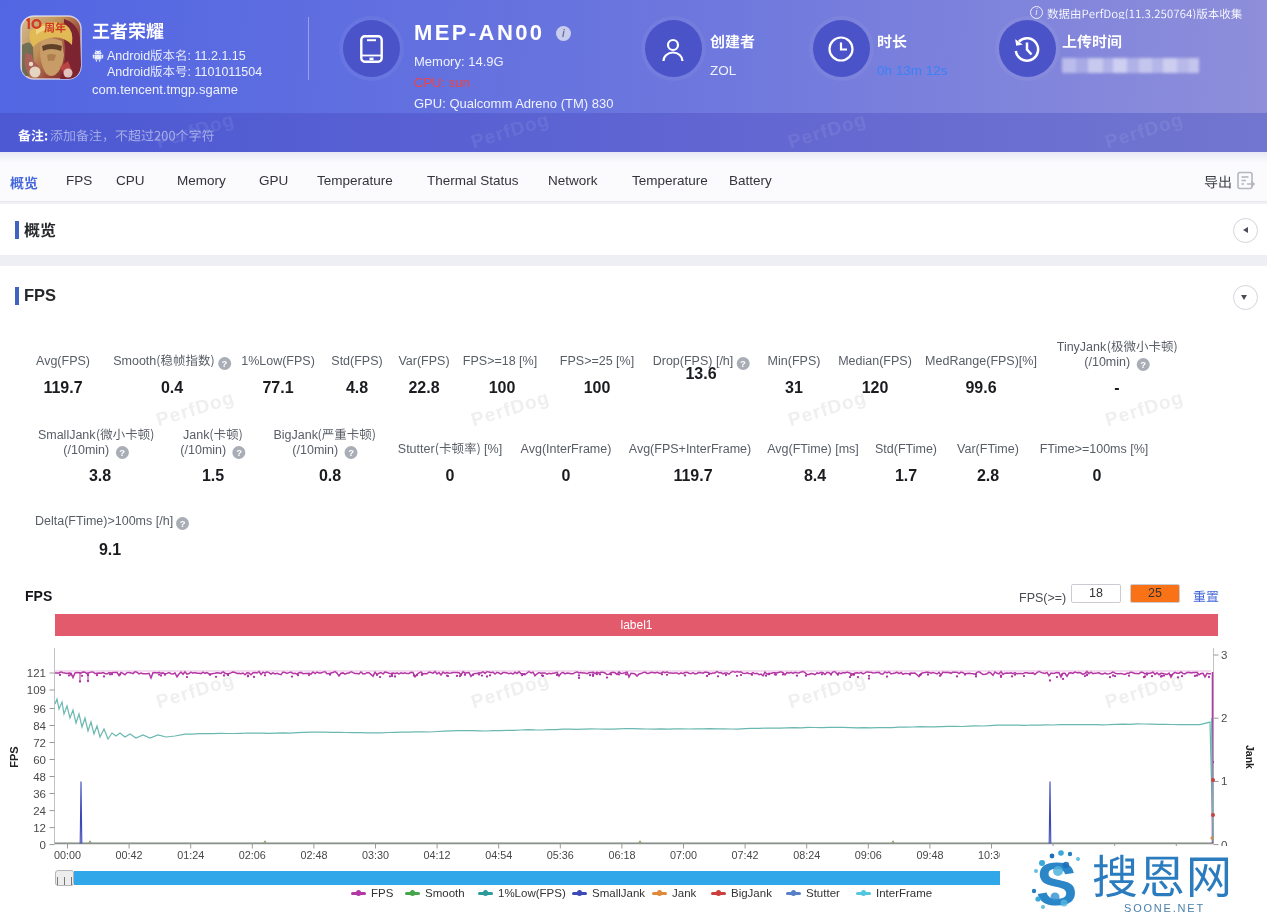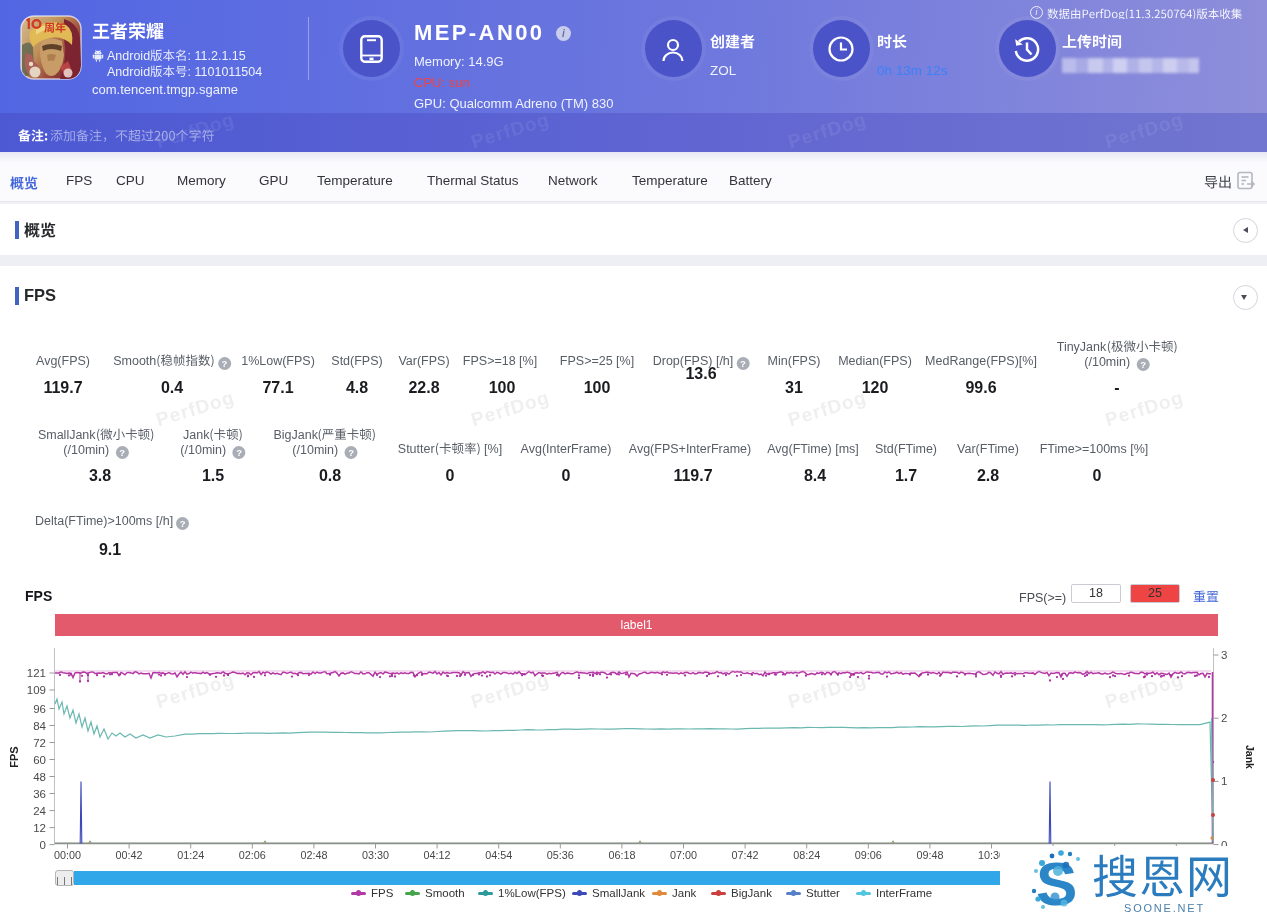--- a/index.html
+++ b/index.html
@@ -283,21 +283,21 @@
 <div class="stat-vl" style="left:906px;top:467px">1.7</div>
 <div class="stat-lb" style="left:988px;top:442px">Var(FTime)</div>
 <div class="stat-vl" style="left:988px;top:467px">2.8</div>
 <div class="stat-lb" style="left:1094px;top:442px">FTime&gt;=100ms [%]</div>
 <div class="stat-vl" style="left:1097px;top:467px">0</div>
 <div class="ab" style="left:35px;top:514px;font-size:12.5px;color:#585d66">Delta(FTime)&gt;100ms [/h]<span class="help">?</span></div>
 <div class="stat-vl" style="left:110px;top:541px">9.1</div>
 <div class="ab" style="left:25px;top:587px;"><span style="font-size:14px;font-weight:bold;color:#14151a">FPS</span></div>
 <div class="ab" style="left:1019px;top:588px;"><span style="font-size:12.5px;color:#4a4c52">FPS(&gt;=)</span></div>
 <div class="ab" style="left:1071px;top:584px;width:48px;height:17px;border:1px solid #c9ccd4;background:#fff;border-radius:2px;text-align:center;font-size:12.5px;color:#333;line-height:17px">18</div>
-<div class="ab" style="left:1130px;top:584px;width:48px;height:17px;border:1px solid #c9ccd4;background:#ef4444;border-radius:2px;text-align:center;font-size:12.5px;color:#333;line-height:17px">25</div>
+<div class="ab" style="left:1130px;top:584px;width:48px;height:17px;border:1px solid #c9ccd4;background:#f97316;border-radius:2px;text-align:center;font-size:12.5px;color:#333;line-height:17px">25</div>
 <div class="ab" style="left:1193px;top:587px;"><svg style="vertical-align:-1.6px;" width="26.0" height="13" viewBox="0 -880 2000.0 1000">
         <g transform="scale(1,-1)">
           <path fill="#4468d8" d="M159 540V229H459V160H127V100H459V13H52V-48H949V13H534V100H886V160H534V229H848V540H534V601H944V663H534V740C651 749 761 761 847 776L807 834C649 806 366 787 133 781C140 766 148 739 149 722C247 724 354 728 459 734V663H58V601H459V540ZM232 360H459V284H232ZM534 360H772V284H534ZM232 486H459V411H232ZM534 486H772V411H534Z M1651 748H1820V658H1651ZM1417 748H1582V658H1417ZM1189 748H1348V658H1189ZM1190 427V6H1057V-50H1945V6H1808V427H1495L1509 486H1922V545H1520L1531 603H1895V802H1117V603H1454L1446 545H1068V486H1436L1424 427ZM1262 6V68H1734V6ZM1262 275H1734V217H1262ZM1262 320V376H1734V320ZM1262 172H1734V113H1262Z"></path>
         </g>
       </svg></div>
 <div class="ab" style="left:55px;top:614px;width:1163px;height:22px;background:#e45a6d;color:#fff;font-size:12px;text-align:center;line-height:22px">label1</div>
 <svg class="ab" style="left:0;top:640px" width="1267" height="273" viewBox="0 640 1267 273">
       <line x1="54.5" y1="648" x2="54.5" y2="843.5" stroke="#c2c2c2" stroke-width="1"></line>
       <line x1="1213.5" y1="648" x2="1213.5" y2="843.5" stroke="#c2c2c2" stroke-width="1"></line>
       <line x1="54.5" y1="843.5" x2="1213.5" y2="843.5" stroke="#8a8a8a" stroke-width="1.4"></line>

